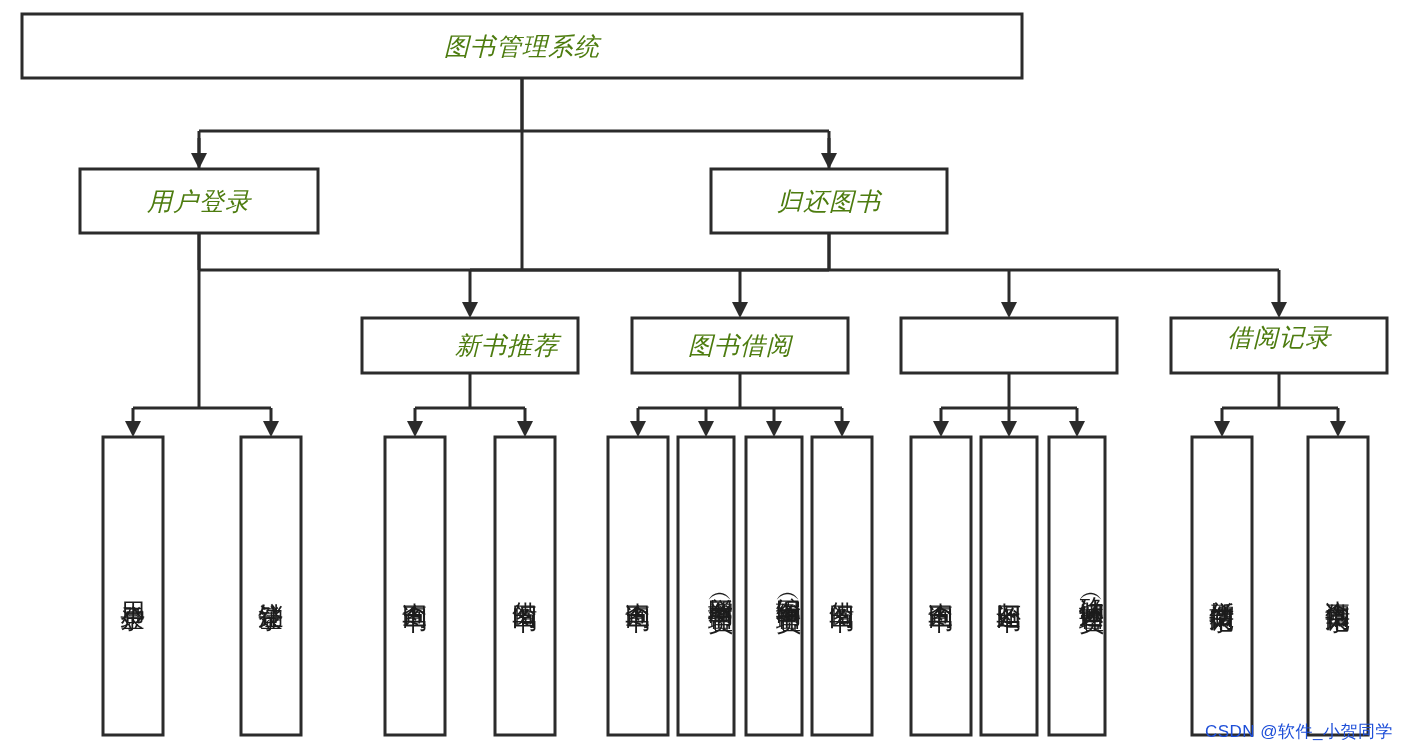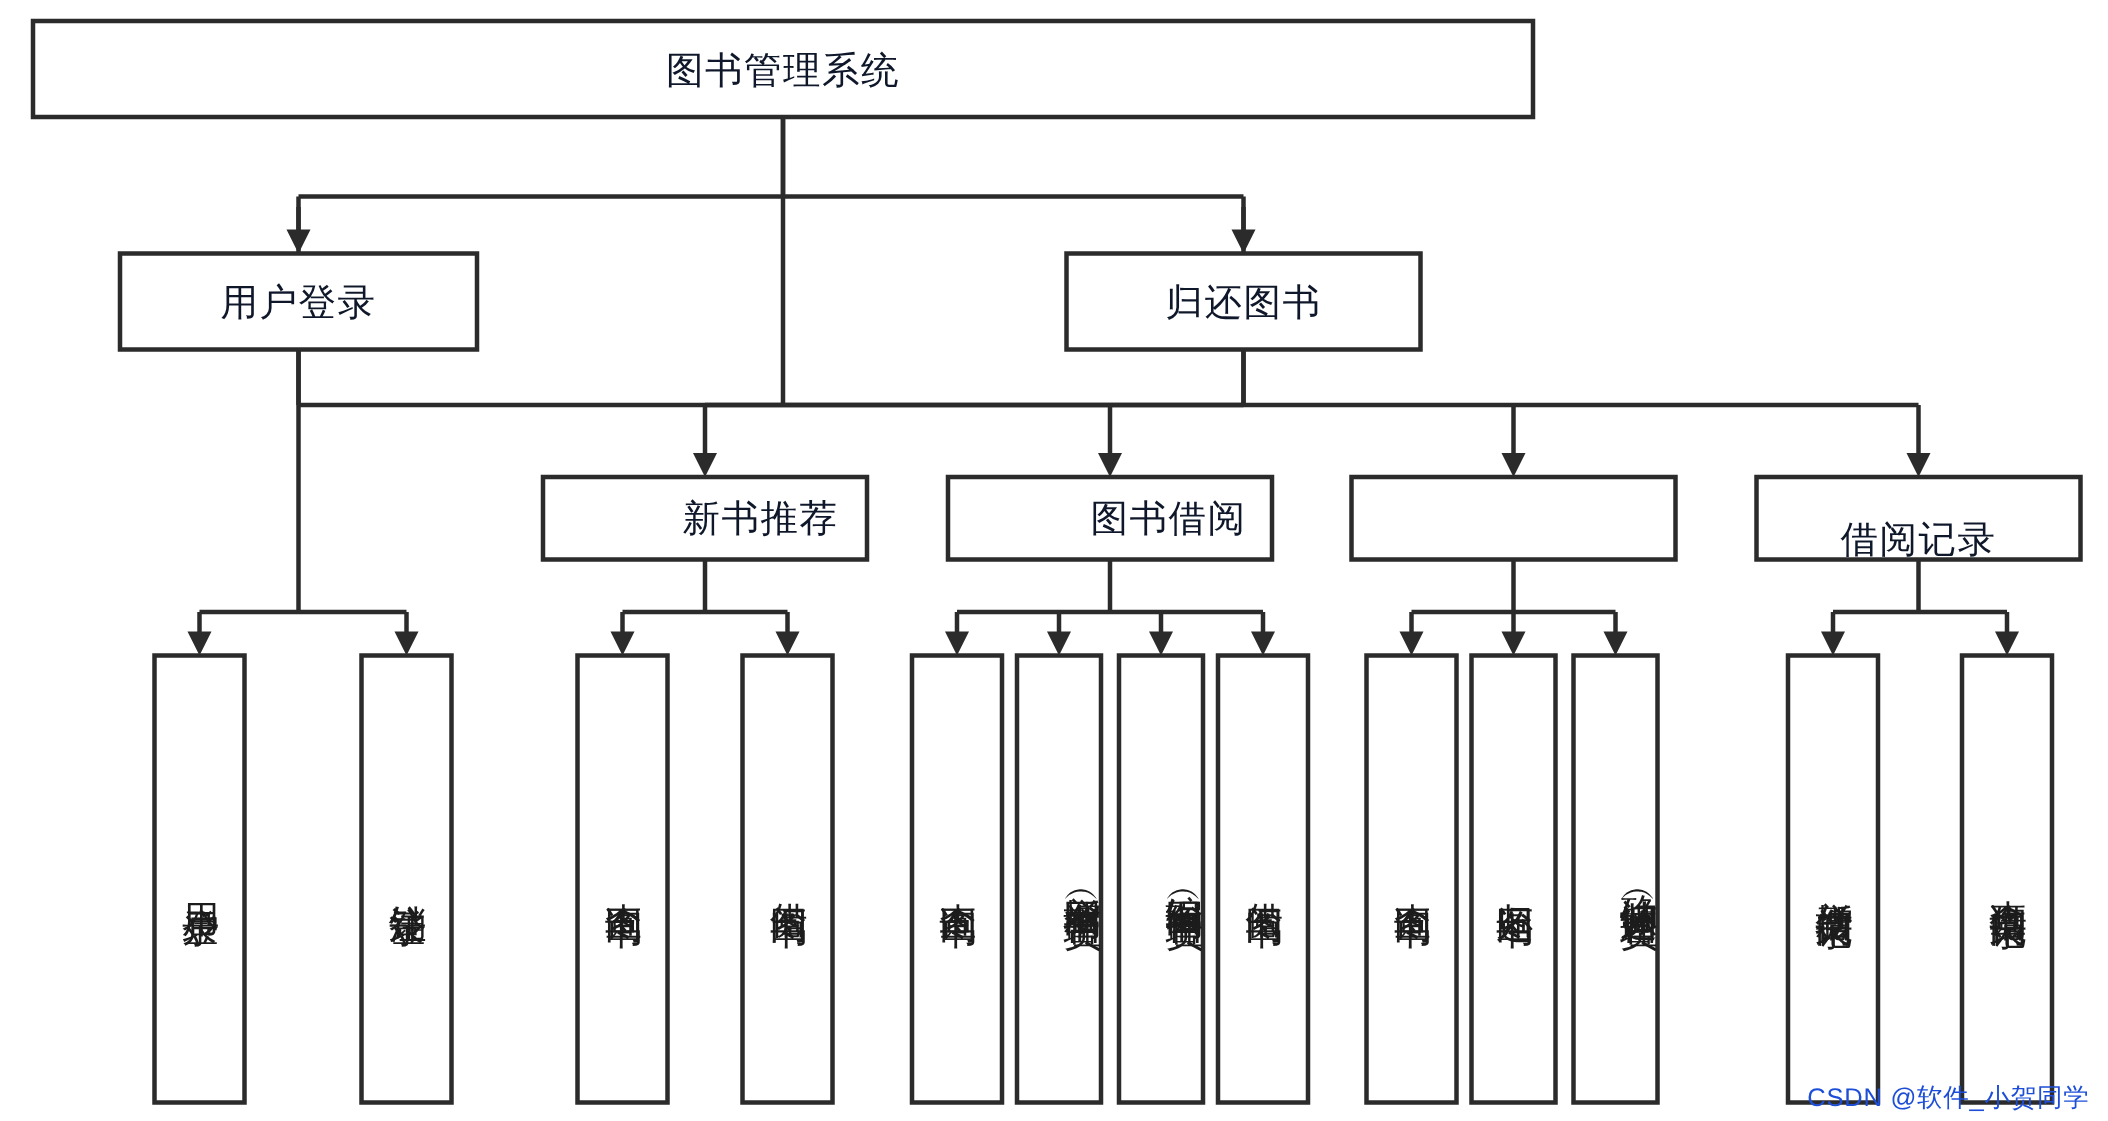--- a/index.html
+++ b/index.html
@@ -43,24 +43,25 @@
     fill: #2b2b2b;
     stroke: none;
   }
   
   .node-label-h {
     position: absolute;
     display: flex;
     align-items: center;
     justify-content: center;
     font-size: 25px;
-    color: #0f172a;
+    color: #4d7c0f;
     letter-spacing: 1px;
     white-space: nowrap;
     font-family: "Liberation Sans", "DejaVu Sans", sans-serif;
+    font-style: italic;
   }
   
   .node-label-v {
     position: absolute;
     writing-mode: vertical-rl;
     text-orientation: upright;
     display: flex;
     align-items: flex-start;
     justify-content: center;
     font-size: 25px;
@@ -209,22 +210,22 @@
       <rect class="node-box" x="1308" y="437" width="60" height="298"></rect>
     </g>
   </svg>
 
   <div class="node-label-h" style="left:22px; top:14px; width:1000px; height:64px;">图书管理系统</div>
 
   <div class="node-label-h" style="left:80px; top:169px; width:238px; height:64px;">用户登录</div>
   <div class="node-label-h" style="left:711px; top:169px; width:236px; height:64px;">归还图书</div>
 
   <div class="node-label-h" style="left:362px; top:318px; width:216px; height:55px;padding-left:37px;">新书推荐</div>
-  <div class="node-label-h" style="left:632px; top:318px; width:216px; height:55px;margin-left:39px;">图书借阅</div>
-  <div class="node-label-h" style="left:1171px; top:326px; width:216px; height:67px;">借阅记录</div>
+  <div class="node-label-h" style="left:632px; top:318px; width:216px; height:55px;">图书借阅</div>
+  <div class="node-label-h" style="left:1171px; top:304px; width:216px; height:67px;">借阅记录</div>
 
   <div class="node-label-v centered" style="left:103px; top:437px; width:60px; height:298px;">用户登录</div>
   <div class="node-label-v centered" style="left:241px; top:437px; width:60px; height:298px;">注销登录</div>
 
   <div class="node-label-v centered" style="left:385px; top:437px; width:60px; height:298px;">查询图书</div>
   <div class="node-label-v centered" style="left:495px; top:437px; width:60px; height:298px;">借阅图书</div>
 
   <div class="node-label-v centered" style="left:608px; top:437px; width:60px; height:298px;">查询图书</div>
   <div class="node-label-v" style="left:678px; top:441px; width:56px; height:290px;">新增图书（管理员）</div>
   <div class="node-label-v" style="left:746px; top:441px; width:56px; height:290px;">编辑图书（管理员）</div>

